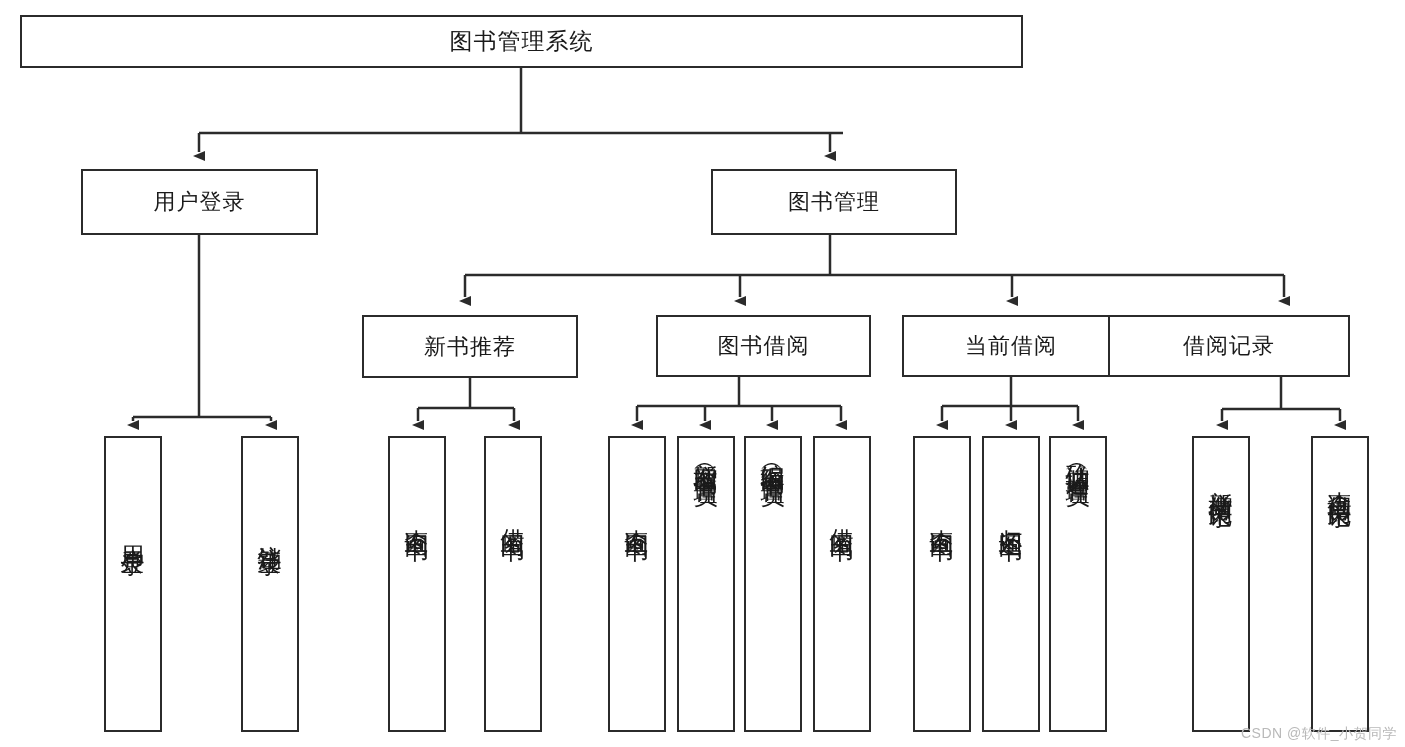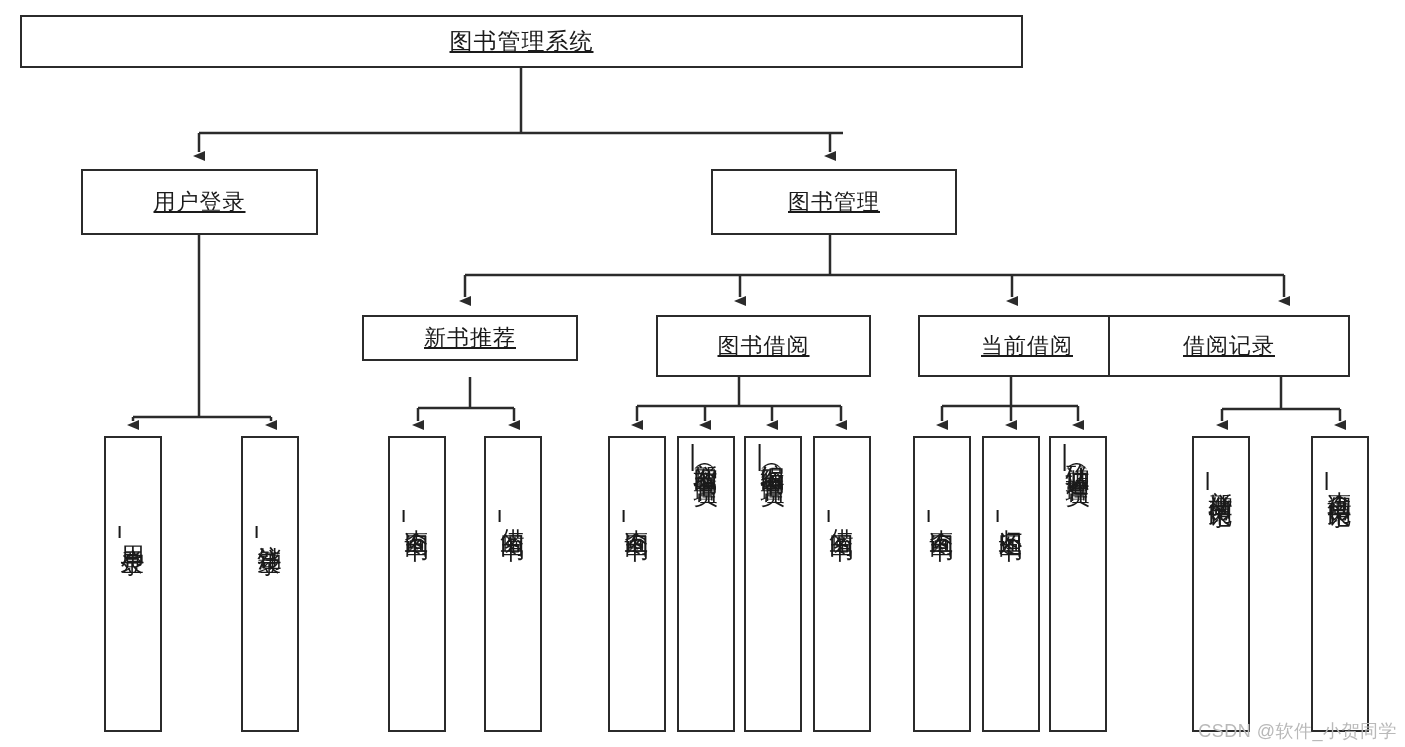--- a/index.html
+++ b/index.html
@@ -32,21 +32,20 @@
     border: 2px solid #2b2b2b;
     display: flex;
     align-items: center;
     justify-content: center;
     color: #1a1a1a;
   }
   .node .label {
     display: block;
     line-height: 1.18;
     white-space: nowrap;
-    text-decoration: underline;
   }
   
   .h-node .label {
     font-size: 22px;
     letter-spacing: 1px;
   }
   .root .label {
     font-size: 23px;
   }
   
@@ -58,21 +57,21 @@
     text-orientation: upright;
     font-size: 24px;
     line-height: 1.05;
     letter-spacing: 3px;
     white-space: nowrap;
   }
   .watermark {
     position: absolute;
     right: 8px;
     bottom: 4px;
-    font-size: 18px;
+    font-size: 14px;
     color: #b9b9b9;
     letter-spacing: 0.5px;
     white-space: nowrap;
   }
 </style>
 </head>
 <body>
 
 <div id="canvas">
 
@@ -130,27 +129,27 @@
     <span class="label">图书管理系统</span>
   </div>
 
   <div class="node h-node" style="left:81px; top:169px; width:237px; height:66px;">
     <span class="label">用户登录</span>
   </div>
   <div class="node h-node" style="left:711px; top:169px; width:246px; height:66px;">
     <span class="label">图书管理</span>
   </div>
 
-  <div class="node h-node" style="left:362px; top:315px; width:216px; height:46px;">
+  <div class="node h-node" style="left:362px; top:315px; width:216px; height:63px;">
     <span class="label">新书推荐</span>
   </div>
   <div class="node h-node" style="left:656px; top:315px; width:215px; height:62px;">
     <span class="label">图书借阅</span>
   </div>
-  <div class="node h-node" style="left:902px; top:315px; width:218px; height:62px;margin-left:16px;">
+  <div class="node h-node" style="left:902px; top:315px; width:218px; height:62px;">
     <span class="label">当前借阅</span>
   </div>
   <div class="node h-node" style="left:1108px; top:315px; width:242px; height:62px;">
     <span class="label">借阅记录</span>
   </div>
 
   <div class="node v-node" style="left:104px; top:436px; width:58px; height:296px; padding-top:88px;">
     <span class="label">用户登录</span>
   </div>
   <div class="node v-node" style="left:241px; top:436px; width:58px; height:296px; padding-top:88px;">

